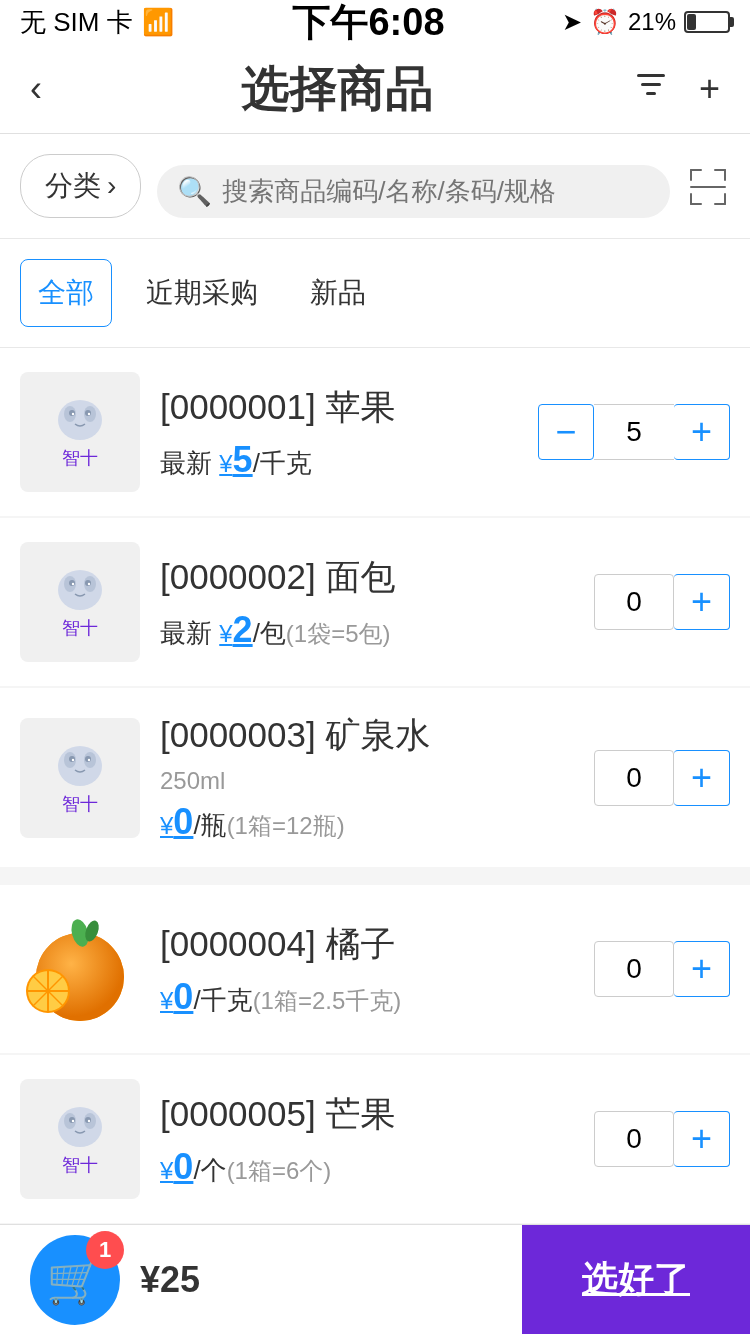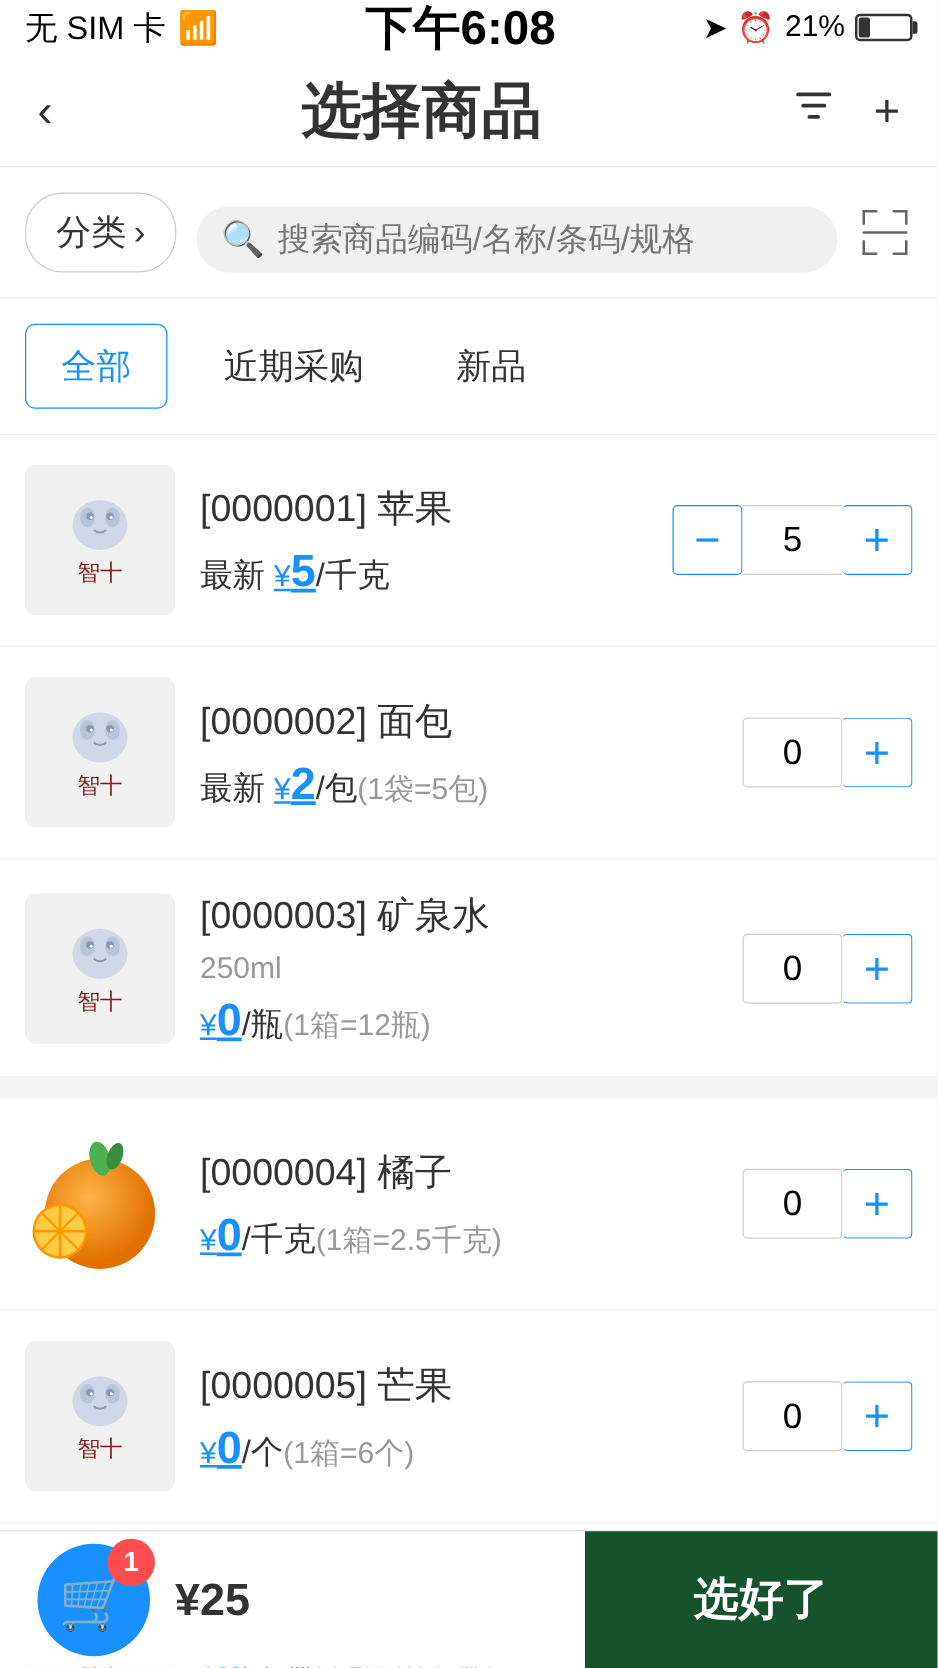--- a/index.html
+++ b/index.html
@@ -88,21 +88,21 @@
     
     .tab-bar {
       background: #fff;
       display: flex;
       align-items: center;
       padding: 20px 20px;
       gap: 16px;
       border-bottom: 1px solid #e8e8e8;
     }
     .tab-btn {
-      padding: 14px 28px;
+      padding: 14px 17px;
       border-radius: 8px;
       font-size: 28px;
       cursor: pointer;
       border: 1px solid transparent;
     }
     .tab-btn.active {
       color: #1890ff;
       border-color: #1890ff;
       background: #fff;
     }
@@ -128,24 +128,24 @@
       border-radius: 8px;
       display: flex; align-items: center; justify-content: center;
       overflow: hidden;
       flex-shrink: 0;
       margin-right: 20px;
     }
     .owl-placeholder {
       display: flex; flex-direction: column; align-items: center; justify-content: center;
       width: 100%; height: 100%;
     }
-    .owl-text { font-size: 18px; color: #7f1d1d; margin-top: 2px; }
+    .owl-text { font-size: 18px; color: #6d28d9; margin-top: 2px; }
 
     .product-info { flex: 1; min-width: 0; }
-    .product-name { font-size: 30px; color: #333; font-weight: 500; margin-bottom: 8px; }
+    .product-name { font-size: 35px; color: #333; font-weight: 500; margin-bottom: 8px; }
     .product-spec { font-size: 24px; color: #999; margin-bottom: 6px; }
     .product-price {
       font-size: 26px; color: #333;
     }
     .price-label { color: #333; }
     .price-currency { color: #1890ff; font-size: 24px; text-decoration: underline; }
     .price-num { color: #1890ff; font-size: 36px; font-weight: 600; text-decoration: underline; }
     .price-unit { color: #333; font-size: 26px; }
     .price-note { color: #999; font-size: 24px; }
 
@@ -217,27 +217,28 @@
       font-size: 22px;
       display: flex; align-items: center; justify-content: center;
       font-weight: 700;
     }
     .cart-total {
       font-size: 36px; font-weight: 700; color: #333; margin-left: 20px;
     }
     .confirm-btn {
       margin-left: auto;
       height: 110px;
-      padding: 0 87px;
-      background: #14532d;
+      padding: 0 60px;
+      background: #6d28d9;
       color: #fff;
       font-size: 36px;
       font-weight: 600;
       border: none;
       cursor: pointer;
+      text-decoration: underline;
     }
 
     .divider { height: 16px; background: #f5f5f5; }
   </style>
 </head>
 <body>
 
 <div class="status-bar">
   <div class="status-left">
     <span>无 SIM 卡</span>

